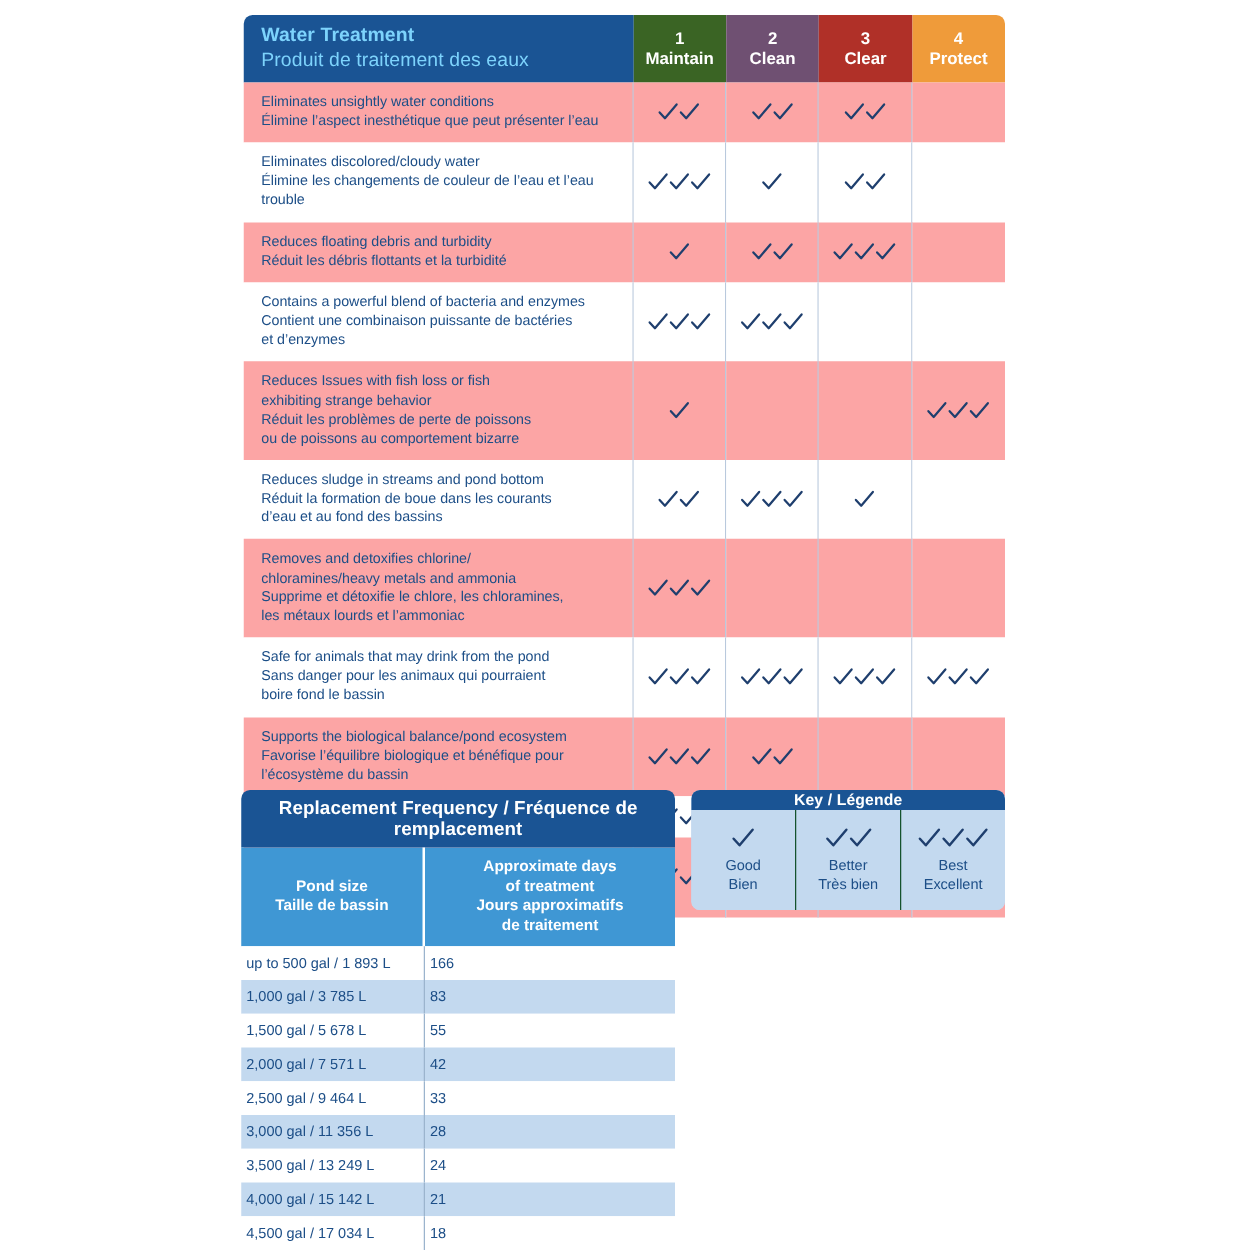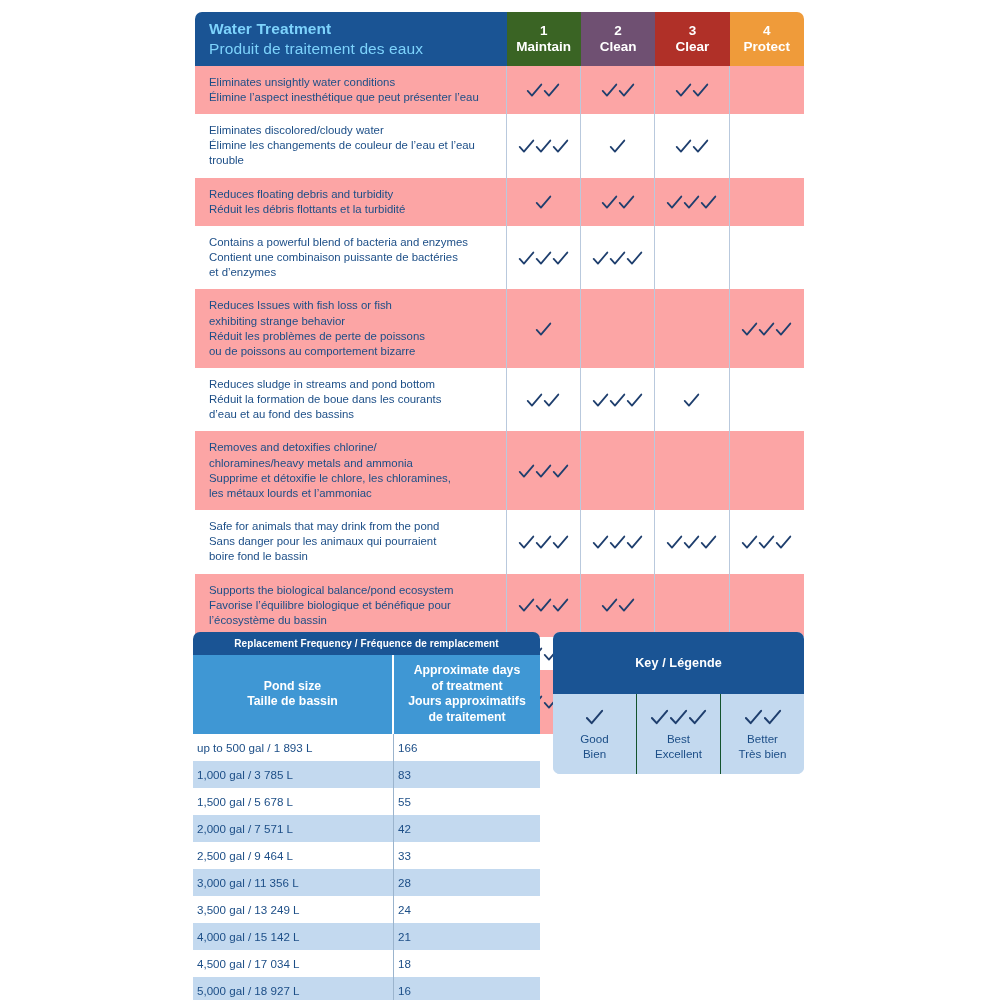--- a/index.html
+++ b/index.html
@@ -74,39 +74,39 @@
   .freq-table {
     position: absolute;
     left: 193px; top: 632px;
     width: 347px;
     border-collapse: separate;
     border-spacing: 0;
   }
   .freq-title {
     background: #1a5494;
     color: #fff;
-    font-size: 10px;
+    font-size: 15px;
     font-weight: bold;
     text-align: center;
     padding: 6px 4px;
     border-top-left-radius: 7px;
     border-top-right-radius: 7px;
     letter-spacing: .1px;
   }
   .freq-sub {
     background: #3f97d4;
     color: #ffffff;
     font-weight: bold;
     font-size: 12.3px;
     text-align: center;
     vertical-align: middle;
     line-height: 1.28;
     padding: 8px 4px;
   }
-  .freq-sub.left { width: 201px; border-right: 2px solid #ffffff; }
+  .freq-sub.left { width: 147px; border-right: 2px solid #ffffff; }
   .freq-cell {
     font-size: 11.6px;
     color: #1c4e87;
     padding: 7px 4px;
     vertical-align: middle;
   }
   .freq-cell.left { border-right: 1.5px solid #9bb4cd; }
   .fr-alt .freq-cell { background: #c3d9ef; }
   .fr-plain .freq-cell { background: #ffffff; }
 
@@ -118,21 +118,21 @@
     border-radius: 7px;
     overflow: hidden;
     background: #c3d9ef;
   }
   .key-title {
     background: #1a5494;
     color: #fff;
     font-size: 12.6px;
     font-weight: bold;
     text-align: center;
-    padding: 24px 4px;
+    padding: 1px 4px;
     letter-spacing: .1px;
   }
   .key-body { display: flex; background: #c3d9ef; }
   .key-cell {
     flex: 1;
     text-align: center;
     padding: 10px 2px 12px 2px;
     border-right: 1px solid #14532d;
   }
   .key-cell:last-child { border-right: none; }
@@ -455,29 +455,29 @@
           <div class="key-marks"><span class="checks"><svg width="19" height="19" viewBox="0 0 20 20" aria-hidden="true">
                 <path d="M2 10.5 L7 16 L18 3" fill="none" stroke="#1f3f6e" stroke-width="2.1" stroke-linecap="round" stroke-linejoin="round"></path>
               </svg></span></div>
           <div class="key-label"><span>Good</span><br><span>Bien</span></div>
         </div>
         <div class="key-cell">
           <div class="key-marks"><span class="checks"><svg width="19" height="19" viewBox="0 0 20 20" aria-hidden="true">
                 <path d="M2 10.5 L7 16 L18 3" fill="none" stroke="#1f3f6e" stroke-width="2.1" stroke-linecap="round" stroke-linejoin="round"></path>
               </svg><svg width="19" height="19" viewBox="0 0 20 20" aria-hidden="true">
                 <path d="M2 10.5 L7 16 L18 3" fill="none" stroke="#1f3f6e" stroke-width="2.1" stroke-linecap="round" stroke-linejoin="round"></path>
+              </svg></span></div>
+          <div class="key-label"><span>Better</span><br><span>Très bien</span></div>
+        </div>
+        <div class="key-cell">
+          <div class="key-marks"><span class="checks"><svg width="19" height="19" viewBox="0 0 20 20" aria-hidden="true">
+                <path d="M2 10.5 L7 16 L18 3" fill="none" stroke="#1f3f6e" stroke-width="2.1" stroke-linecap="round" stroke-linejoin="round"></path>
+              </svg><svg width="19" height="19" viewBox="0 0 20 20" aria-hidden="true">
+                <path d="M2 10.5 L7 16 L18 3" fill="none" stroke="#1f3f6e" stroke-width="2.1" stroke-linecap="round" stroke-linejoin="round"></path>
               </svg><svg width="19" height="19" viewBox="0 0 20 20" aria-hidden="true">
                 <path d="M2 10.5 L7 16 L18 3" fill="none" stroke="#1f3f6e" stroke-width="2.1" stroke-linecap="round" stroke-linejoin="round"></path>
               </svg></span></div>
           <div class="key-label"><span>Best</span><br><span>Excellent</span></div>
         </div>
-        <div class="key-cell">
-          <div class="key-marks"><span class="checks"><svg width="19" height="19" viewBox="0 0 20 20" aria-hidden="true">
-                <path d="M2 10.5 L7 16 L18 3" fill="none" stroke="#1f3f6e" stroke-width="2.1" stroke-linecap="round" stroke-linejoin="round"></path>
-              </svg><svg width="19" height="19" viewBox="0 0 20 20" aria-hidden="true">
-                <path d="M2 10.5 L7 16 L18 3" fill="none" stroke="#1f3f6e" stroke-width="2.1" stroke-linecap="round" stroke-linejoin="round"></path>
-              </svg></span></div>
-          <div class="key-label"><span>Better</span><br><span>Très bien</span></div>
-        </div>
       </div>
   </div>
 
 </div>
 
 </body></html>

